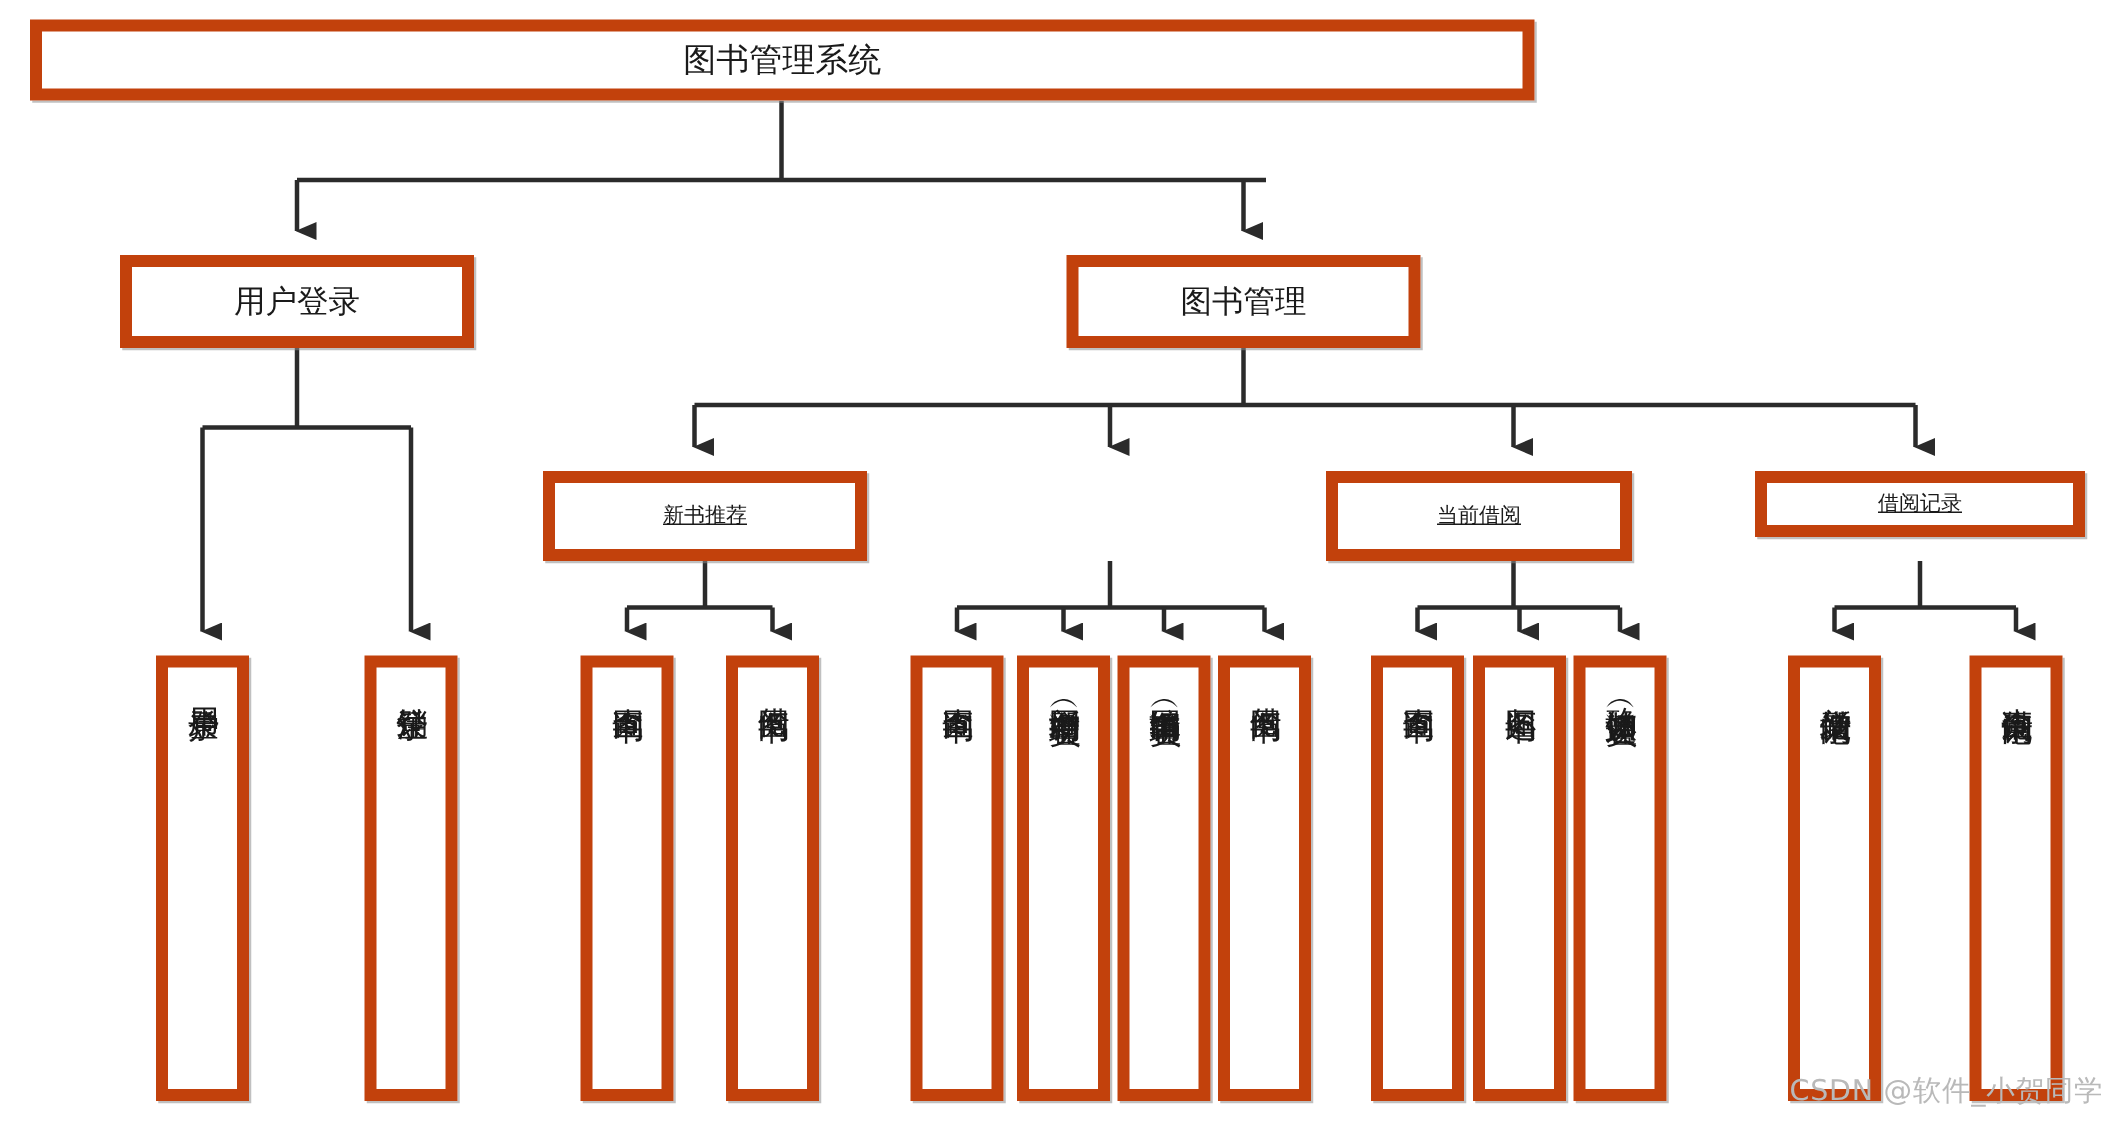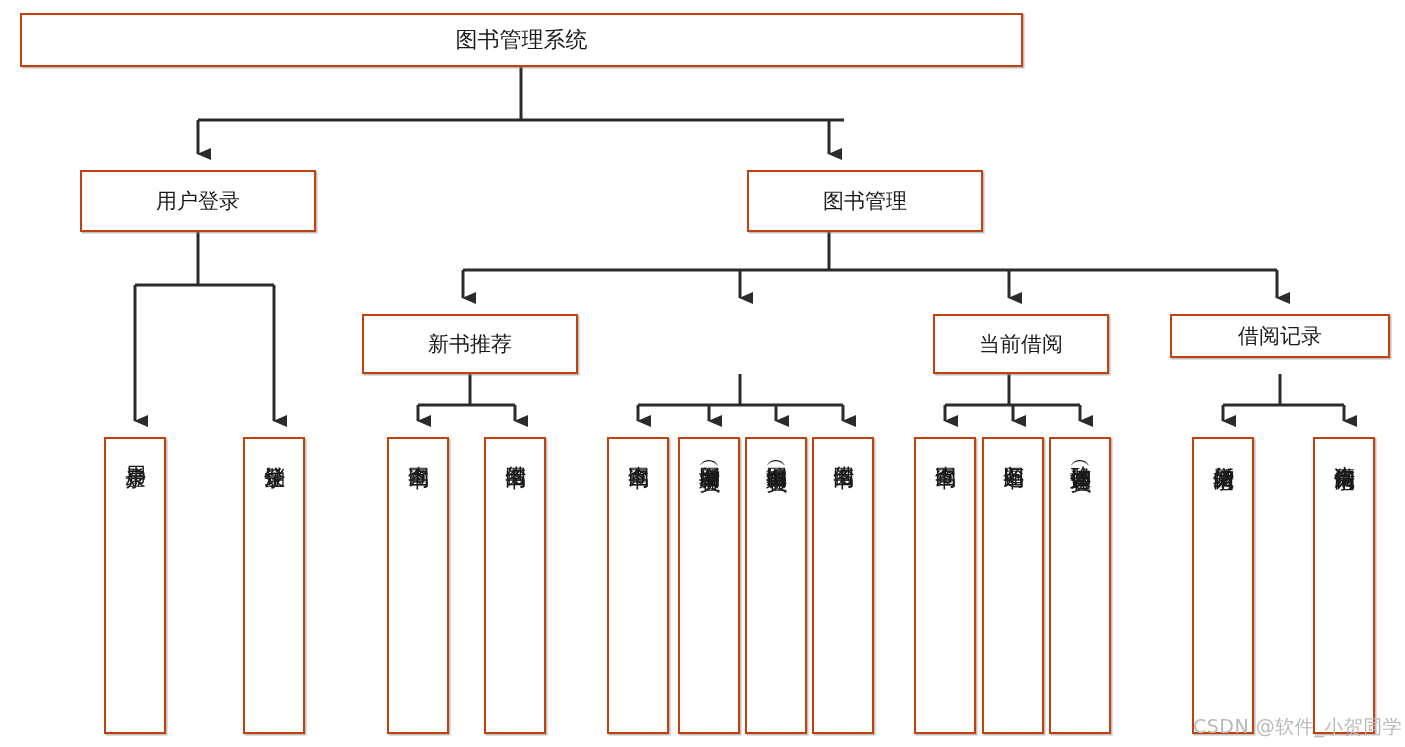--- a/index.html
+++ b/index.html
@@ -23,35 +23,36 @@
     left: 0;
     top: 0;
     width: 1405px;
     height: 747px;
     pointer-events: none;
   }
   .node {
     position: absolute;
     box-sizing: border-box;
     background: #ffffff;
-    border: 2px solid #c2410c;
+    border: 8px solid #c2410c;
     display: flex;
     align-items: center;
     justify-content: center;
     color: #1a1a1a;
     box-shadow: 1.5px 1.5px 0 rgba(140,140,140,0.55);
   }
   .node.root {
     font-size: 22px;
   }
   .node.level1 {
     font-size: 21px;
   }
   .node.level2 {
-    font-size: 21px;
+    font-size: 14px;
+    text-decoration: underline;
   }
   .node.leaf {
     font-size: 21px;
     line-height: 1.12;
     padding: 10px 2px;
     align-items: flex-start;
     justify-content: center;
   }
   .vtext {
     writing-mode: vertical-rl;
@@ -125,28 +126,28 @@
     </g>
   </svg>
 
   <div class="node root" style="left:20px; top:13px; width:1003px; height:54px;">
     <span>图书管理系统</span>
   </div>
 
   <div class="node level1" style="left:80px; top:170px; width:236px; height:62px;">
     <span>用户登录</span>
   </div>
-  <div class="node level1" style="left:711px; top:170px; width:236px; height:62px;margin-left:36px;">
+  <div class="node level1" style="left:711px; top:170px; width:236px; height:62px;">
     <span>图书管理</span>
   </div>
 
   <div class="node level2" style="left:362px; top:314px; width:216px; height:60px;">
     <span>新书推荐</span>
   </div>
-  <div class="node level2" style="left:933px; top:314px; width:176px; height:60px;text-align:right;">
+  <div class="node level2" style="left:884px; top:314px; width:204px; height:60px;text-align:right;">
     <span>当前借阅</span>
   </div>
   <div class="node level2" style="left:1170px; top:314px; width:220px; height:44px;">
     <span>借阅记录</span>
   </div>
 
   <div class="node leaf" style="left:104px; top:437px; width:62px; height:297px;">
     <span class="vtext">用户登录</span>
   </div>
   <div class="node leaf" style="left:243px; top:437px; width:62px; height:297px;">

